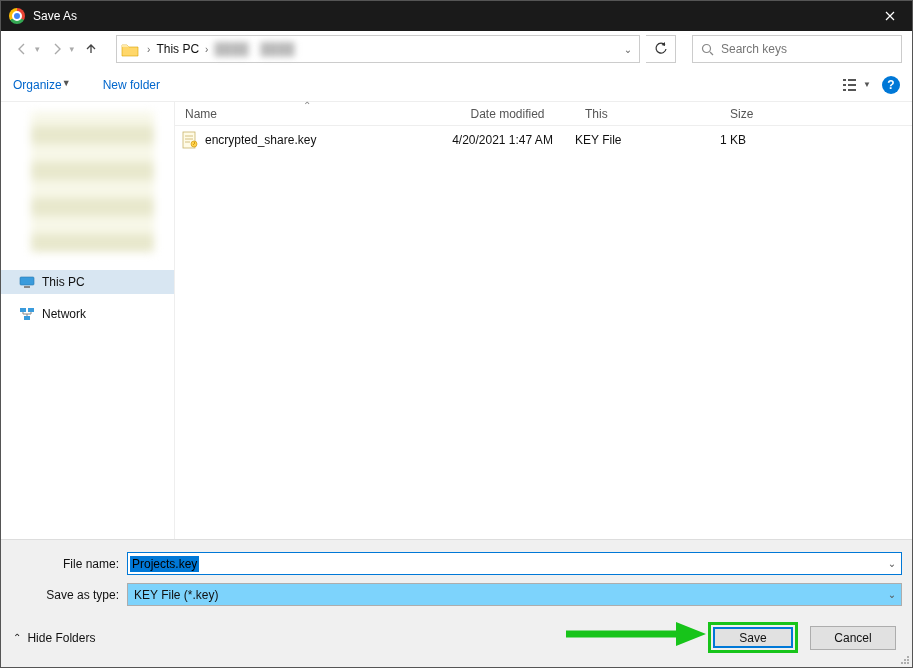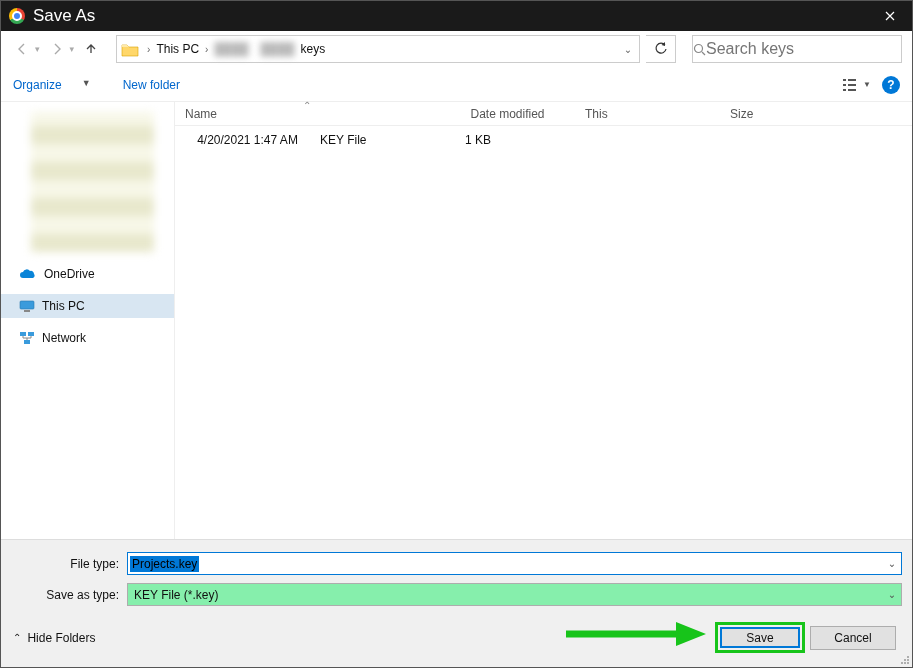--- a/index.html
+++ b/index.html
@@ -1,41 +1,41 @@
 <!DOCTYPE html>
 <html><head>
   <meta charset="utf-8">
   <style>
     * { box-sizing: border-box; margin: 0; padding: 0; font-family: "Segoe UI", Tahoma, sans-serif; font-size: 12px; }
     body { background: #fff; }
     .window { width: 913px; height: 668px; display: flex; flex-direction: column; border: 1px solid #555; position: relative; background: #fff; }
     .titlebar { height: 30px; background: #1a1a1a; color: #fff; display: flex; align-items: center; padding-left: 8px; }
     .titlebar .chrome-icon { width: 16px; height: 16px; margin-right: 8px; border-radius: 50%; position: relative; background: conic-gradient(#ea4335 0 120deg, #34a853 120deg 240deg, #fbbc05 240deg 360deg); display: flex; align-items: center; justify-content: center; }
     .titlebar .chrome-icon::after { content: ""; width: 6px; height: 6px; background: #4285f4; border: 2px solid #fff; border-radius: 50%; display: block; }
-    .titlebar .title { flex: 1; font-size: 17px; }
+    .titlebar .title { flex: 1; font-size: 12px; }
     .titlebar .close { width: 45px; height: 30px; display: flex; align-items: center; justify-content: center; cursor: pointer; }
     .titlebar .close svg { width: 10px; height: 10px; }
     .navrow { height: 37px; border-bottom: 1px solid #fff; display: flex; align-items: center; padding: 0 10px; gap: 6px; }
     .navarrow { width: 22px; height: 22px; display: flex; align-items: center; justify-content: center; color: #999; }
     .navarrow.active { color: #333; }
     .dd { font-size: 9px; color: #aaa; margin-left: -4px; }
     .pathbox { flex: 1; height: 28px; border: 1px solid #ccc; display: flex; align-items: center; margin-left: 8px; background: #fff; }
     .pathbox .folder { width: 18px; height: 15px; margin: 0 4px 0 4px; }
     .pathbox .sep { color: #666; padding: 0 4px; font-size: 10px; }
     .pathbox .crumb { padding: 0 2px; color: #111; }
     .pathbox .crumb.blur { filter: blur(3px); color: #bbb; }
     .pathbox .freepath { flex: 1; padding-left: 4px; color: #111; }
     .pathbox .crumb-dd { margin-left: auto; width: 22px; text-align: center; color: #666; font-size: 10px; }
     .refresh { width: 30px; height: 28px; border: 1px solid #ccc; border-left: none; display: flex; align-items: center; justify-content: center; color: #333; cursor: pointer; }
     .searchbox { width: 210px; height: 28px; border: 1px solid #ccc; margin-left: 10px; display: flex; align-items: center; background: #fff; }
     .searchbox .sicon { width: 28px; display: flex; justify-content: center; color: #777; }
-    .searchbox input { border: none; outline: none; flex: 1; height: 100%; color: #666; font-size: 16px; background: transparent; }
+    .searchbox input { border: none; outline: none; flex: 1; height: 100%; color: #666; font-size: 12px; background: transparent; }
 
     .toolrow { height: 34px; display: flex; align-items: center; padding: 0 12px; border-bottom: 1px solid #eee; }
-    .toolrow .organize { color: #0066cc; cursor: pointer; display: flex; align-items: flex-start; gap: 20px; }
+    .toolrow .organize { color: #0066cc; cursor: pointer; display: flex; align-items: flex-start; gap: 0; }
     .toolrow .newfolder { color: #0066cc; margin-left: 32px; cursor: pointer; }
     .toolrow .spacer { flex: 1; }
     .toolrow .viewbtn { width: 30px; height: 22px; display: flex; align-items: center; justify-content: center; color: #555; cursor: pointer; }
     .toolrow .help { width: 18px; height: 18px; border-radius: 50%; background: #0078d7; color: #fff; display: flex; align-items: center; justify-content: center; font-weight: bold; margin-left: 10px; cursor: pointer; font-size: 12px; }
 
     .mainarea { flex: 1; display: flex; min-height: 0; }
     .sidebar { width: 173px; padding: 4px 0; overflow: hidden; }
     .sideblur { height: 140px; margin: 6px 20px 10px 30px; background: repeating-linear-gradient(0deg, #e8e8cc 0 18px, #f7f7e8 18px 36px); filter: blur(4px); border-radius: 2px; }
     .sideitem { height: 24px; display: flex; align-items: center; padding-left: 18px; gap: 7px; cursor: pointer; }
     .sideitem.sel { background: #d8e6f2; }
@@ -54,31 +54,31 @@
     .sort-caret { position: absolute; left: 128px; top: -2px; font-size: 10px; color: #888; }
     .filerow { height: 28px; display: flex; align-items: center; color: #111; }
     .filerow .ficon { width: 18px; height: 18px; margin: 0 6px 0 6px; }
     .filerow .col-name { display: flex; align-items: center; }
     .emptyfill { flex: 1; }
 
     .bottom { background: #f0f0f0; border-top: 1px solid #ddd; padding-top: 8px; }
     .formrow { display: flex; align-items: center; padding: 4px 10px 4px 10px; }
     .formrow label { width: 116px; text-align: right; padding-right: 8px; color: #111; }
     .formrow .field { flex: 1; height: 23px; border: 1px solid #0078d7; background: #fff; display: flex; align-items: center; position: relative; }
-    .formrow .field.dull { border: 1px solid #adadad; background: #86efac; }
+    .formrow .field.dull { border: 1px solid #adadad; background: #7dd3fc; }
     .formrow .field .sel { background: #0078d7; color: #000000; padding: 1px 2px; margin-left: 2px; }
     .formrow .field .ddl { flex: 1; padding-left: 6px; color: #111; }
     .formrow .field .ddbtn { width: 18px; height: 100%; display: flex; align-items: center; justify-content: center; color: #555; font-size: 10px; }
 
     .btnrow { display: flex; align-items: center; padding: 12px 16px 14px 12px; }
     .hidefolders { display: flex; align-items: center; gap: 6px; color: #111; cursor: pointer; }
     .hidefolders .caret { font-size: 10px; }
     .btnrow .spacer { flex: 1; }
     .btn { width: 86px; height: 24px; border: 1px solid #adadad; background: #e1e1e1; display: flex; align-items: center; justify-content: center; cursor: pointer; color: #111; }
-    .save-wrap { border: 3px solid #17c41a; padding: 2px; margin-right: 5px; }
+    .save-wrap { border: 3px solid #17c41a; padding: 2px; margin-right: 12px; }
     .save-wrap .btn { border: 2px solid #0078d7; background: #e1e1e1; width: 80px; height: 21px; }
     .resize-grip { position: absolute; right: 2px; bottom: 2px; width: 12px; height: 12px; }
 
     .arrow-annot { position: absolute; left: 560px; bottom: 18px; pointer-events: none; }
   </style>
 </head>
 <body>
 
 <div class="window">
   <div class="titlebar">
@@ -114,21 +114,20 @@
       <svg class="folder" viewBox="0 0 18 15">
           <path d="M1 3 h5 l2 2 h9 v9 h-16 z" fill="#ffd76a" stroke="#d9a300" stroke-width="0.6"></path>
           <path d="M1 3 h5 l2 2 h-7 z" fill="#ffe9a8"></path>
         </svg>
       <span class="sep">›</span>
       <span class="crumb">This PC</span>
       <span class="sep">›</span>
       <span class="crumb blur">████</span>
       <span class="sep"> </span>
       <span class="crumb blur">████</span>
-      <span class="freepath">keys</span>
       <span class="crumb-dd">⌄</span>
     </div>
     <div class="refresh">
       <svg width="14" height="14" viewBox="0 0 14 14">
           <path d="M11 3 A5 5 0 1 0 12 7" stroke="#333" stroke-width="1.2" fill="none"></path>
           <path d="M11 0 L11 4 L7.5 3" fill="#333"></path>
         </svg>
     </div>
     <div class="searchbox">
       <span class="sicon">
@@ -158,26 +157,20 @@
           <rect x="5" y="11" width="8" height="2" fill="#555"></rect>
       </svg>
       <span style="font-size:8px;margin-left:2px;color:#555">▼</span>
     </div>
     <div class="help">?</div>
   </div>
 
   <div class="mainarea">
     <div class="sidebar">
       <div class="sideblur"></div>
-      <div class="sideitem">
-        <svg class="icon-onedrive" viewBox="0 0 18 12">
-            <path d="M4 10 a3 3 0 0 1 0-6 a4 4 0 0 1 7-1 a3 3 0 0 1 4 3 a2.5 2.5 0 0 1 -1 4 z" fill="#0a84d8"></path>
-          </svg>
-        <span class="lbl">OneDrive</span>
-      </div>
       <div style="height:8px"></div>
       <div class="sideitem sel">
         <svg class="icon-thispc" viewBox="0 0 16 12">
             <rect x="1" y="1" width="14" height="8" rx="1" fill="#3a9bdc" stroke="#2a7ab0" stroke-width="0.6"></rect>
             <rect x="5" y="10" width="6" height="2" fill="#888"></rect>
           </svg>
         <span class="lbl">This PC</span>
       </div>
       <div style="height:8px"></div>
       <div class="sideitem">
@@ -193,31 +186,40 @@
 
     <div class="filearea">
       <div class="colhead">
         <span class="sort-caret">⌃</span>
         <div class="col col-name">Name</div>
         <div class="col col-date">Date modified</div>
         <div class="col col-type">This</div>
         <div class="col col-size">Size</div>
       </div>
       <div class="filerow">
+        <div class="col col-name">
+          <svg class="ficon" viewBox="0 0 18 18">
+              <rect x="2" y="1" width="12" height="16" fill="#fffbe6" stroke="#c9b36a" stroke-width="0.8"></rect>
+              <path d="M4 5 h8 M4 8 h8 M4 11 h5" stroke="#c9b36a" stroke-width="0.8"></path>
+              <circle cx="13" cy="13" r="3" fill="#ffd24d" stroke="#c98f00" stroke-width="0.6"></circle>
+              <path d="M13 11 l1 1 -2 2" stroke="#c98f00" stroke-width="0.8" fill="none"></path>
+            </svg>
+          <span>encrypted_share.key</span>
+        </div>
         <div class="col col-date">4/20/2021 1:47 AM</div>
         <div class="col col-type">KEY File</div>
         <div class="col col-size" style="text-align:left;padding-right:10px">1 KB</div>
       </div>
       <div class="emptyfill"></div>
     </div>
   </div>
 
   <div class="bottom">
     <div class="formrow">
-      <label>File type:</label>
+      <label>File name:</label>
       <div class="field">
         <span class="sel">Projects.key</span>
         <span style="flex:1"></span>
         <span class="ddbtn">⌄</span>
       </div>
     </div>
     <div class="formrow">
       <label>Save as type:</label>
       <div class="field dull">
         <span class="ddl">KEY File (*.key)</span>

